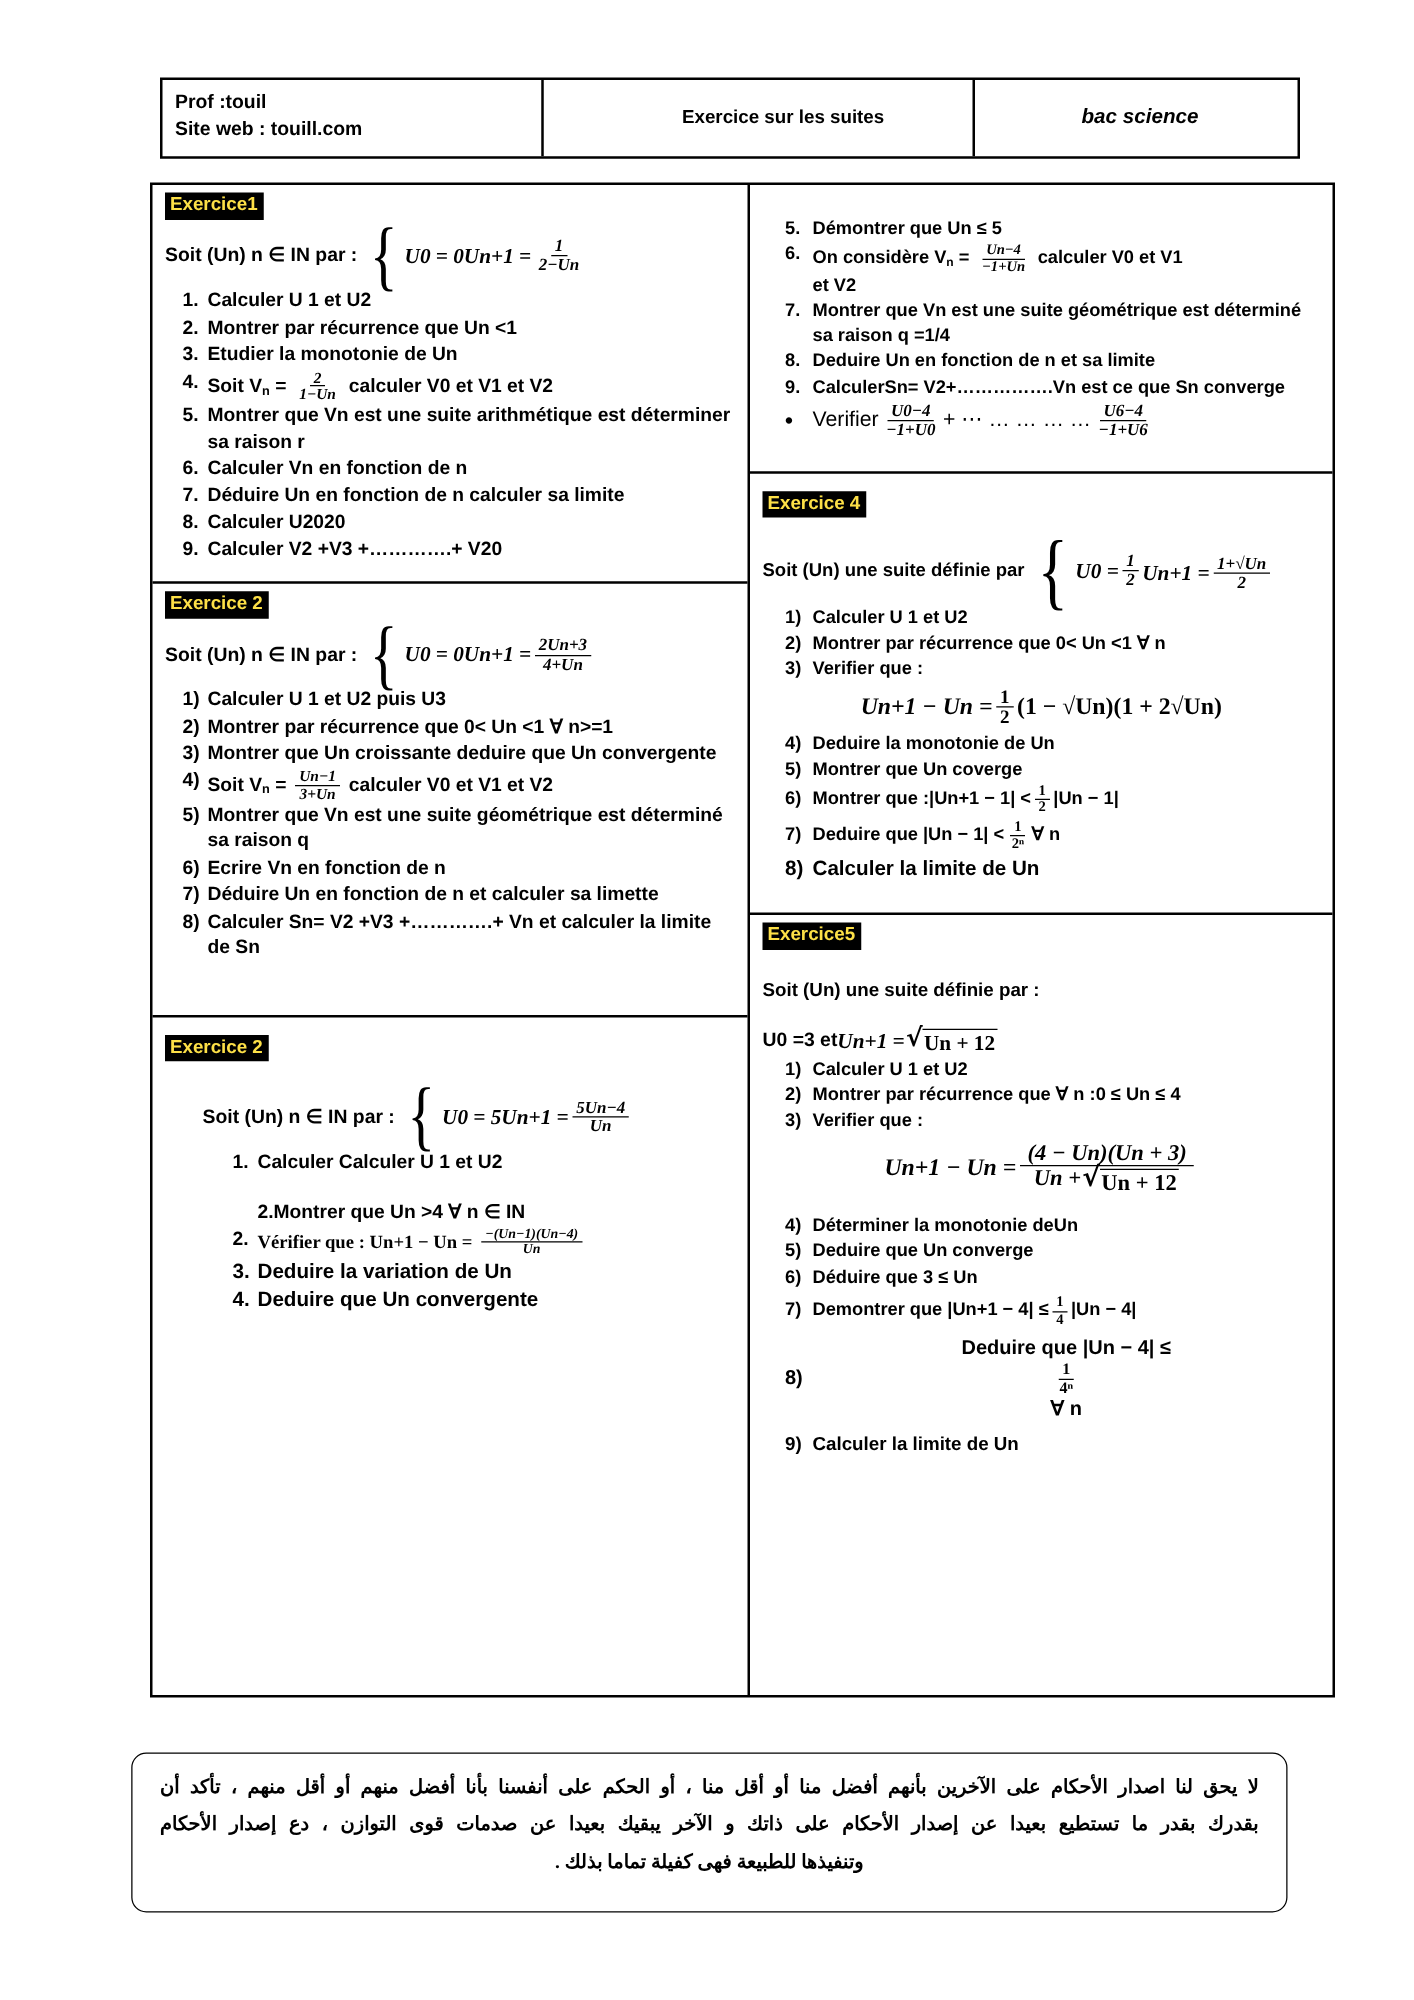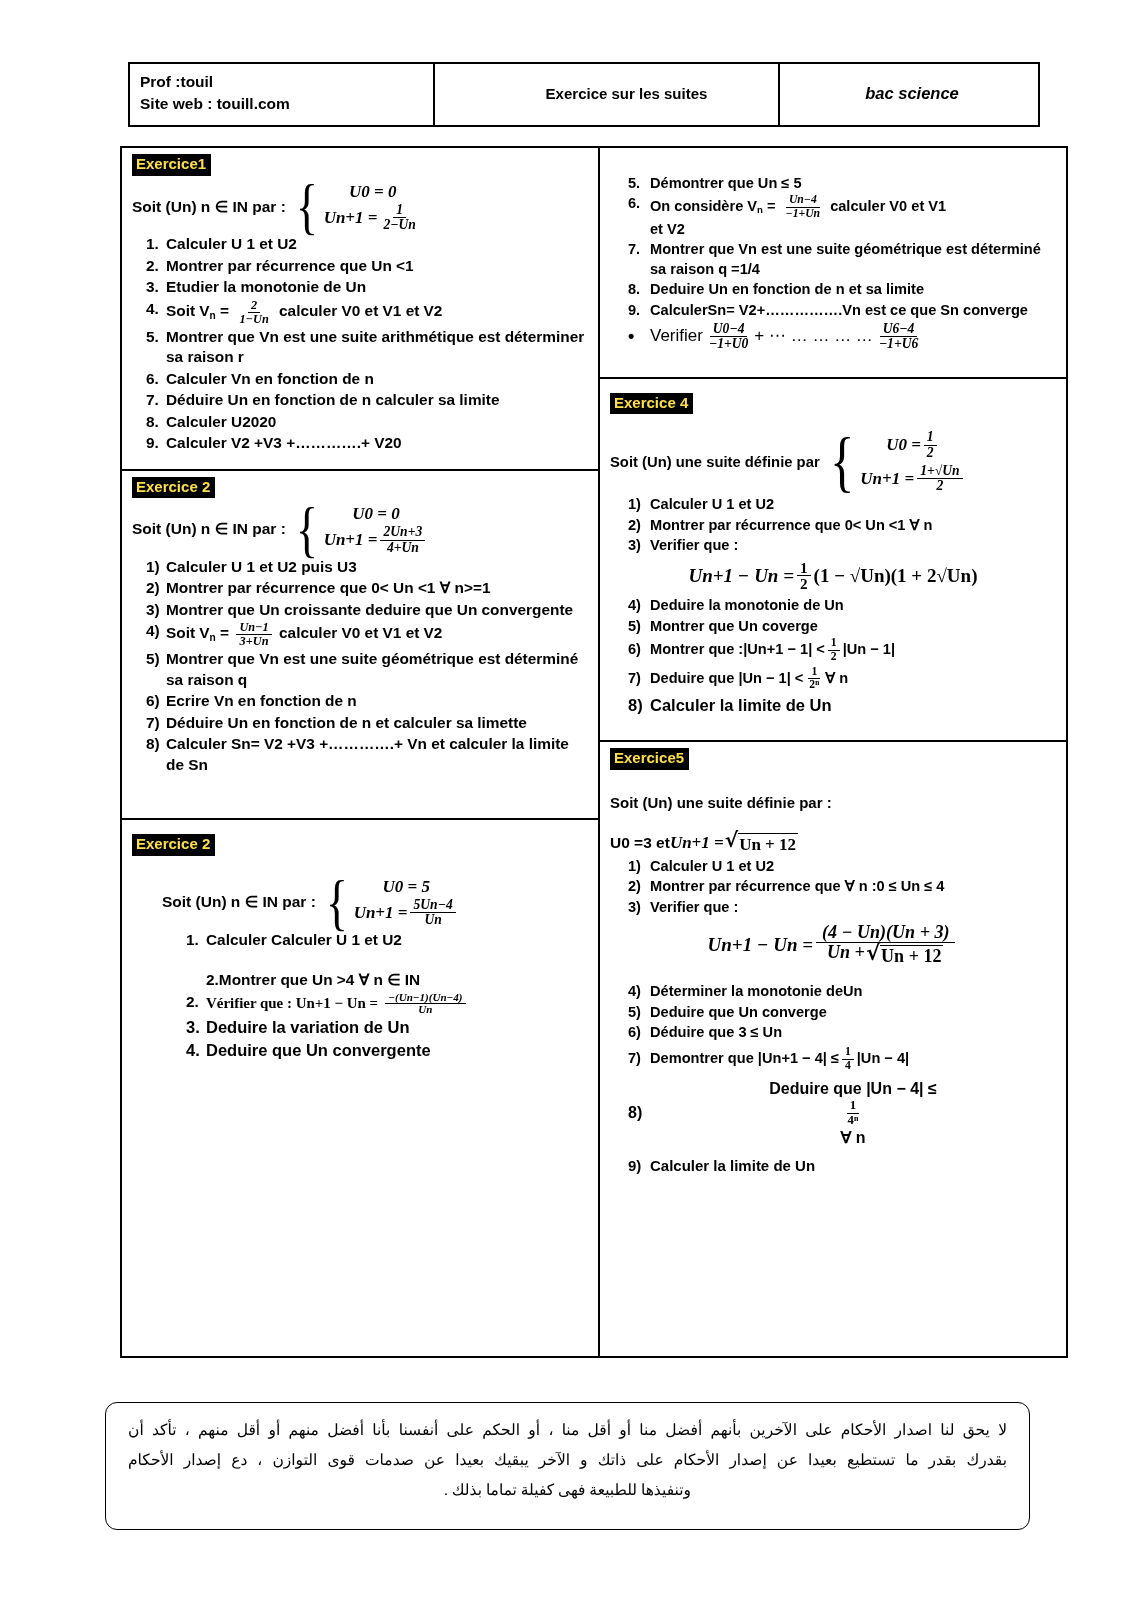--- a/index.html
+++ b/index.html
@@ -126,21 +126,21 @@
     font-weight: 300;
     line-height: 0.78;
     font-family: "Liberation Serif", serif;
     margin: 0 2px 0 6px;
     transform: scaleX(0.75);
     display: inline-block;
   }
   .brace.tall { font-size: 68px; }
   .sys {
     display: flex;
-    flex-direction: column;
+    flex-direction: row;
     font-family: "Liberation Serif", serif;
     font-style: italic;
     font-weight: bold;
     font-size: 17px;
     line-height: 1.3;
   }
   .sys-row { display: flex; align-items: center; white-space: nowrap; }
   .sys-row.center { justify-content: center; }
 
   
@@ -238,21 +238,21 @@
     height: 128px;
     border: 1.6px solid #000;
     border-radius: 12px;
     box-sizing: border-box;
     padding: 12px 22px 10px 22px;
     direction: rtl;
     text-align: center;
   }
   .quote-line {
     font-family: "Liberation Serif", serif;
-    font-weight: normal;
+    font-weight: bold;
     font-size: 15.5px;
     line-height: 1.95;
     direction: rtl;
     unicode-bidi: embed;
   }
   .quote-line.just { text-align: justify; text-align-last: justify; }
 </style>
 </head>
 <body>
 

